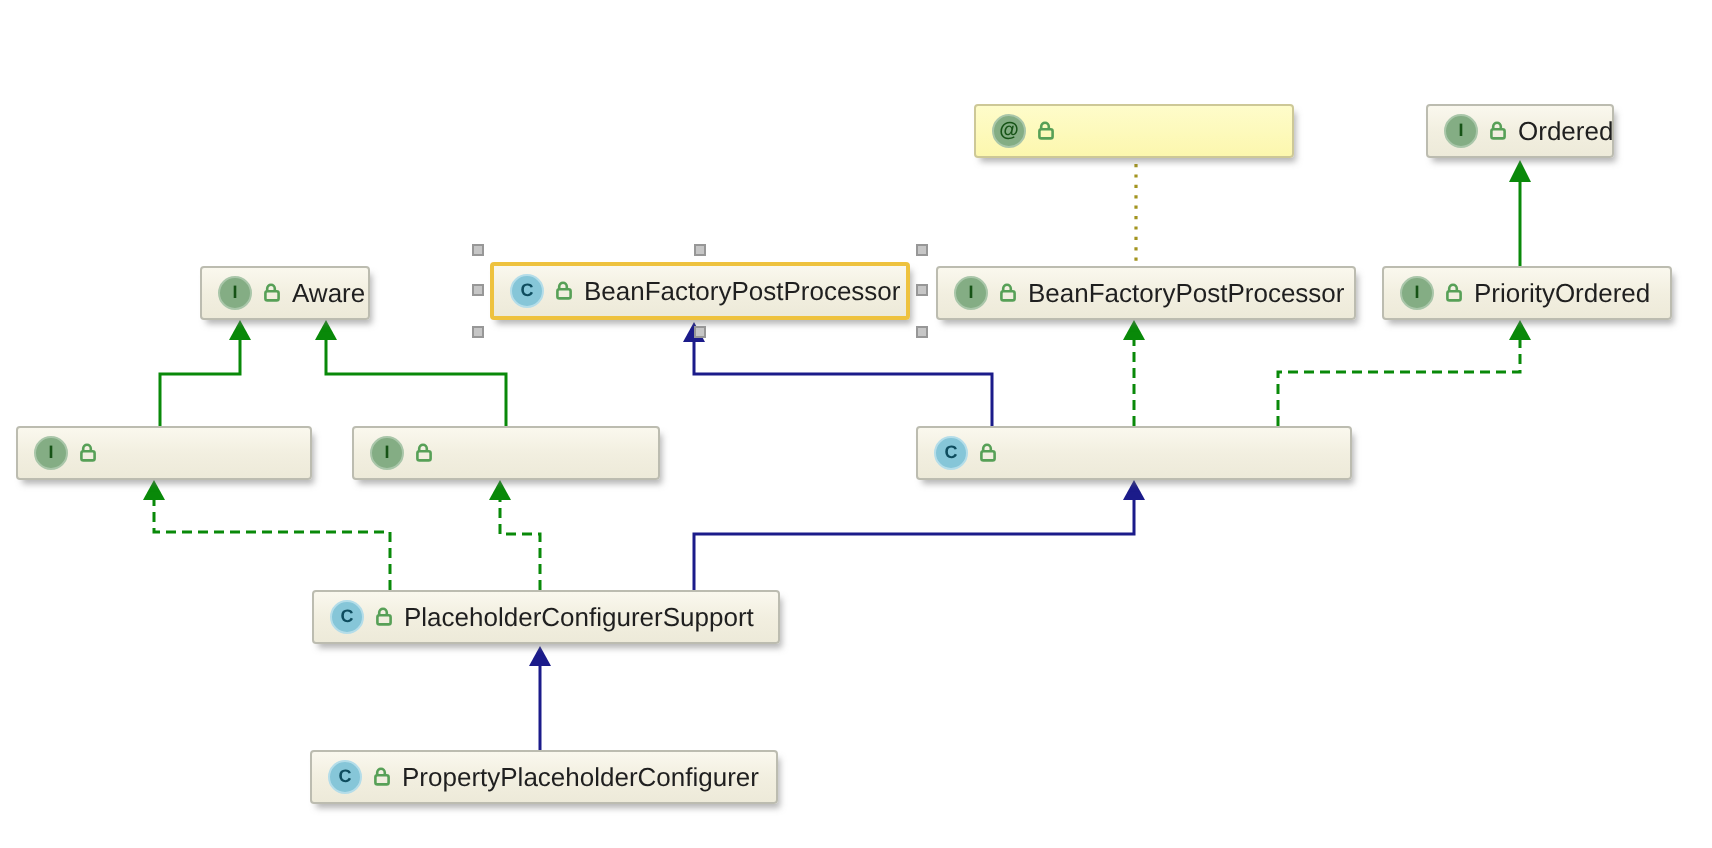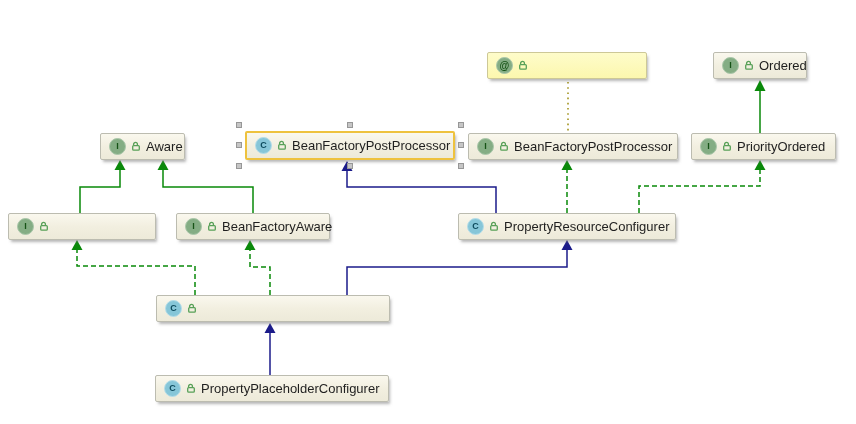--- a/index.html
+++ b/index.html
@@ -169,38 +169,37 @@
       <rect x="1.7" y="4.6" width="6.6" height="4.6" rx="1" fill="none" stroke="#57a057" stroke-width="1.3"></rect>
     </svg>
   </div>
 
   <div class="node" style="left:176px;top:213px;width:154px;">
     <span class="icon-circle iface">I</span>
     <svg class="lock" viewBox="0 0 10 11" width="10" height="11">
       <path d="M2.6 4.6 V3.3 A1.9 1.9 0 0 1 6.4 3.3 V4.2" fill="none" stroke="#57a057" stroke-width="1.3"></path>
       <rect x="1.7" y="4.6" width="6.6" height="4.6" rx="1" fill="none" stroke="#57a057" stroke-width="1.3"></rect>
     </svg>
-    <span>BeanFactoryAware</span>
   </div>
 
   <div class="node" style="left:458px;top:213px;width:218px;">
     <span class="icon-circle cls">C</span>
     <svg class="lock" viewBox="0 0 10 11" width="10" height="11">
       <path d="M2.6 4.6 V3.3 A1.9 1.9 0 0 1 6.4 3.3 V4.2" fill="none" stroke="#57a057" stroke-width="1.3"></path>
       <rect x="1.7" y="4.6" width="6.6" height="4.6" rx="1" fill="none" stroke="#57a057" stroke-width="1.3"></rect>
     </svg>
-    <span>PropertyResourceConfigurer</span>
   </div>
 
   <div class="node" style="left:156px;top:295px;width:234px;">
     <span class="icon-circle cls">C</span>
     <svg class="lock" viewBox="0 0 10 11" width="10" height="11">
       <path d="M2.6 4.6 V3.3 A1.9 1.9 0 0 1 6.4 3.3 V4.2" fill="none" stroke="#57a057" stroke-width="1.3"></path>
       <rect x="1.7" y="4.6" width="6.6" height="4.6" rx="1" fill="none" stroke="#57a057" stroke-width="1.3"></rect>
     </svg>
+    <span>PlaceholderConfigurerSupport</span>
   </div>
 
   <div class="node" style="left:155px;top:375px;width:234px;">
     <span class="icon-circle cls">C</span>
     <svg class="lock" viewBox="0 0 10 11" width="10" height="11">
       <path d="M2.6 4.6 V3.3 A1.9 1.9 0 0 1 6.4 3.3 V4.2" fill="none" stroke="#57a057" stroke-width="1.3"></path>
       <rect x="1.7" y="4.6" width="6.6" height="4.6" rx="1" fill="none" stroke="#57a057" stroke-width="1.3"></rect>
     </svg>
     <span>PropertyPlaceholderConfigurer</span>
   </div>

